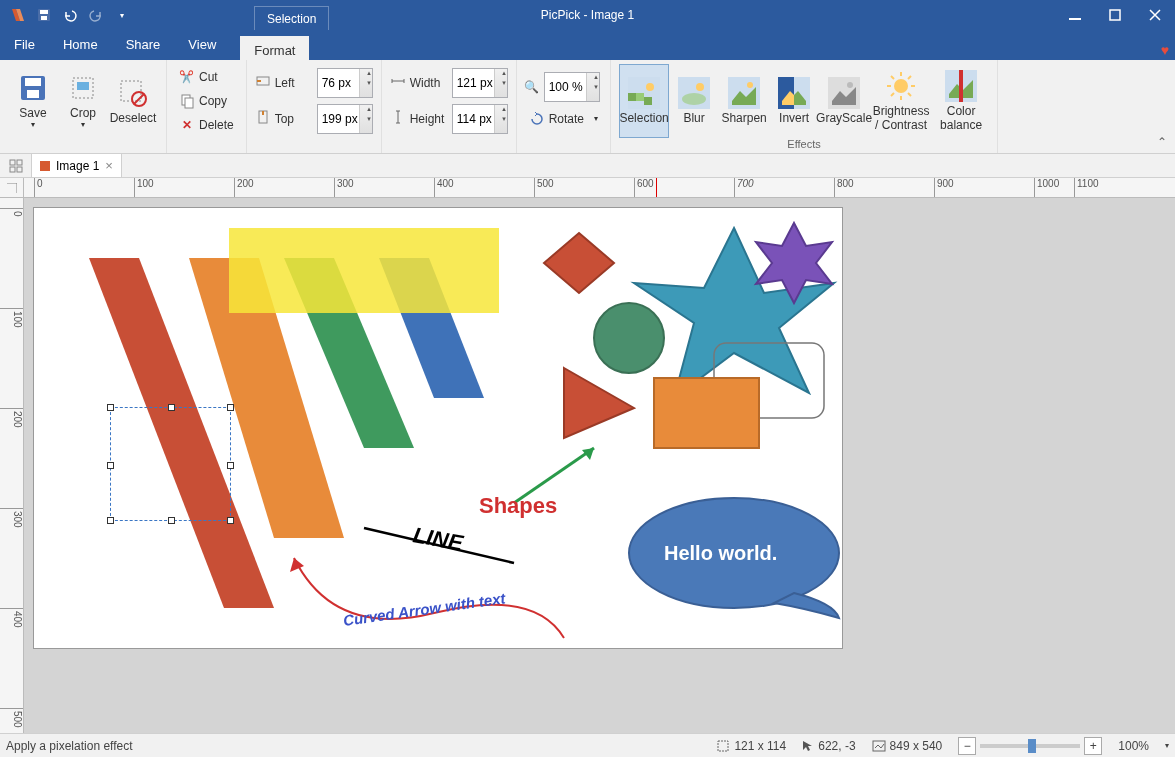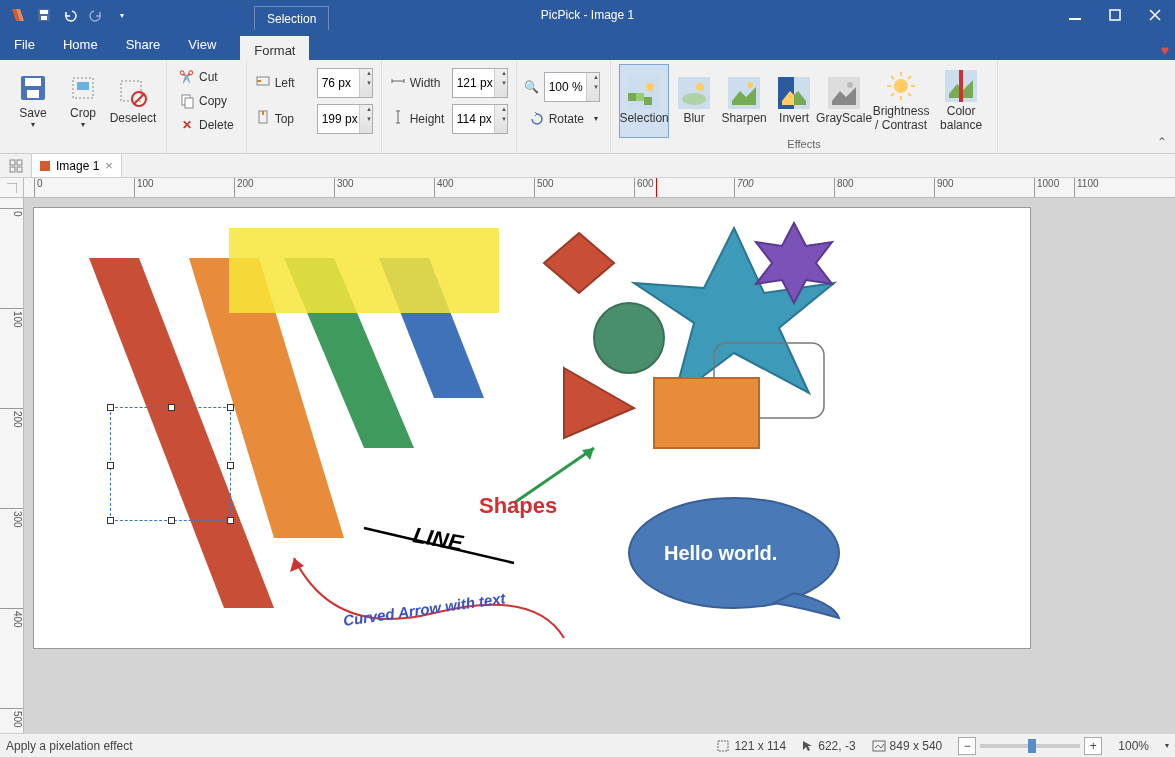--- a/index.html
+++ b/index.html
@@ -50,21 +50,21 @@
 
 
 .workarea { flex: 1; display: grid; grid-template-columns: 24px 1fr; grid-template-rows: 20px 1fr; background: #d4d4d4; position: relative; overflow: hidden; }
 .ruler-corner { background: #f5f5f5; border-right: 1px solid #bbb; border-bottom: 1px solid #bbb; grid-column: 1; grid-row: 1; display:flex; align-items:center; justify-content:center; }
 .ruler-h { background: #f5f5f5; border-bottom: 1px solid #bbb; grid-column: 2; grid-row: 1; position: relative; overflow: hidden; font-size: 10px; color: #555; }
 .ruler-v { background: #f5f5f5; border-right: 1px solid #bbb; grid-column: 1; grid-row: 2; position: relative; overflow: hidden; font-size: 10px; color: #555; }
 .ruler-h .tick { position: absolute; top: 0; height: 100%; border-left: 1px solid #999; padding-left: 2px; }
 .ruler-v .tick { position: absolute; left: 0; width: 100%; border-top: 1px solid #999; writing-mode: vertical-rl; text-align: left; padding-top: 2px; }
 .ruler-h .marker { position: absolute; top: 0; height:100%; width: 1px; background: #d00; }
 .canvas-wrap { grid-column: 2; grid-row: 2; overflow: auto; position: relative; }
-.canvas { position: absolute; left: 10px; top: 10px; width: 996px; height: 440px; background: #fff; box-shadow: 0 0 0 1px #999; }
+.canvas { position: absolute; left: 10px; top: 10px; width: 808px; height: 440px; background: #fff; box-shadow: 0 0 0 1px #999; }
 .canvas svg { position: absolute; left: 0; top: 0; }
 .sel-box { position: absolute; border: 1px dashed #3a76c4; }
 .sel-handle { position: absolute; width: 7px; height: 7px; background: #fff; border: 1px solid #333; }
 
 
 .statusbar { height: 24px; background: #f1f1f1; border-top: 1px solid #d0d0d0; display: flex; align-items: center; font-size: 12px; color: #444; padding: 0 6px; gap: 16px; }
 .statusbar .spacer { flex: 1; }
 .status-item { display: flex; align-items: center; gap: 4px; }
 .zoom-slider { display: flex; align-items: center; gap: 4px; }
 .zoom-btn { width: 18px; height: 18px; border: 1px solid #aaa; background: #fff; display: flex; align-items: center; justify-content: center; cursor: pointer; font-size: 12px; }

